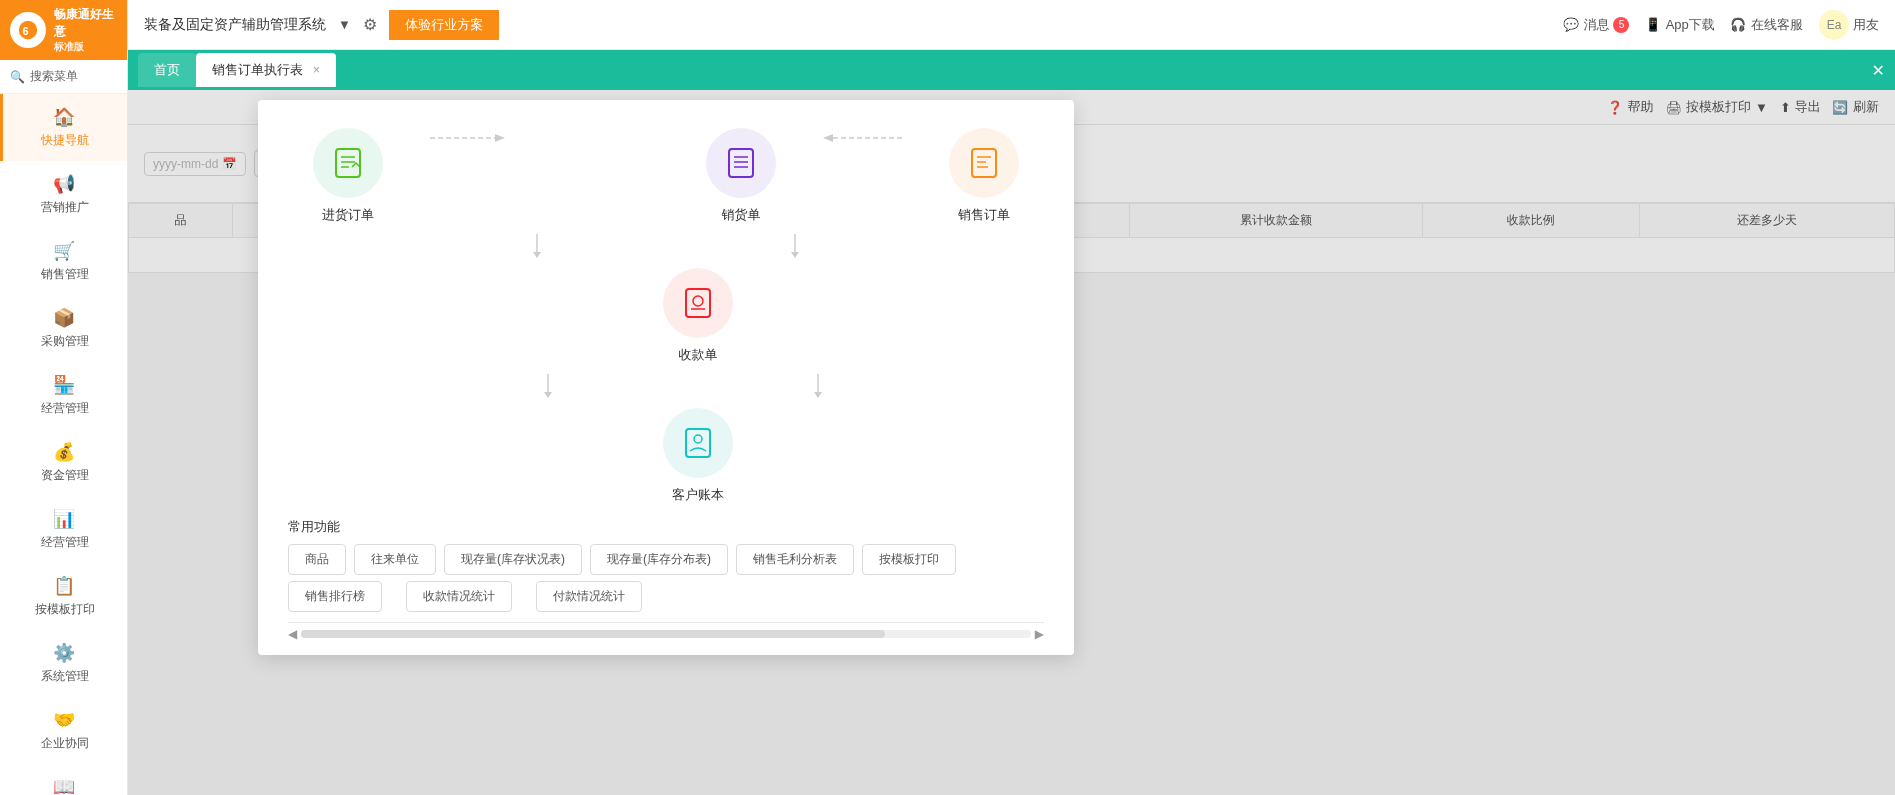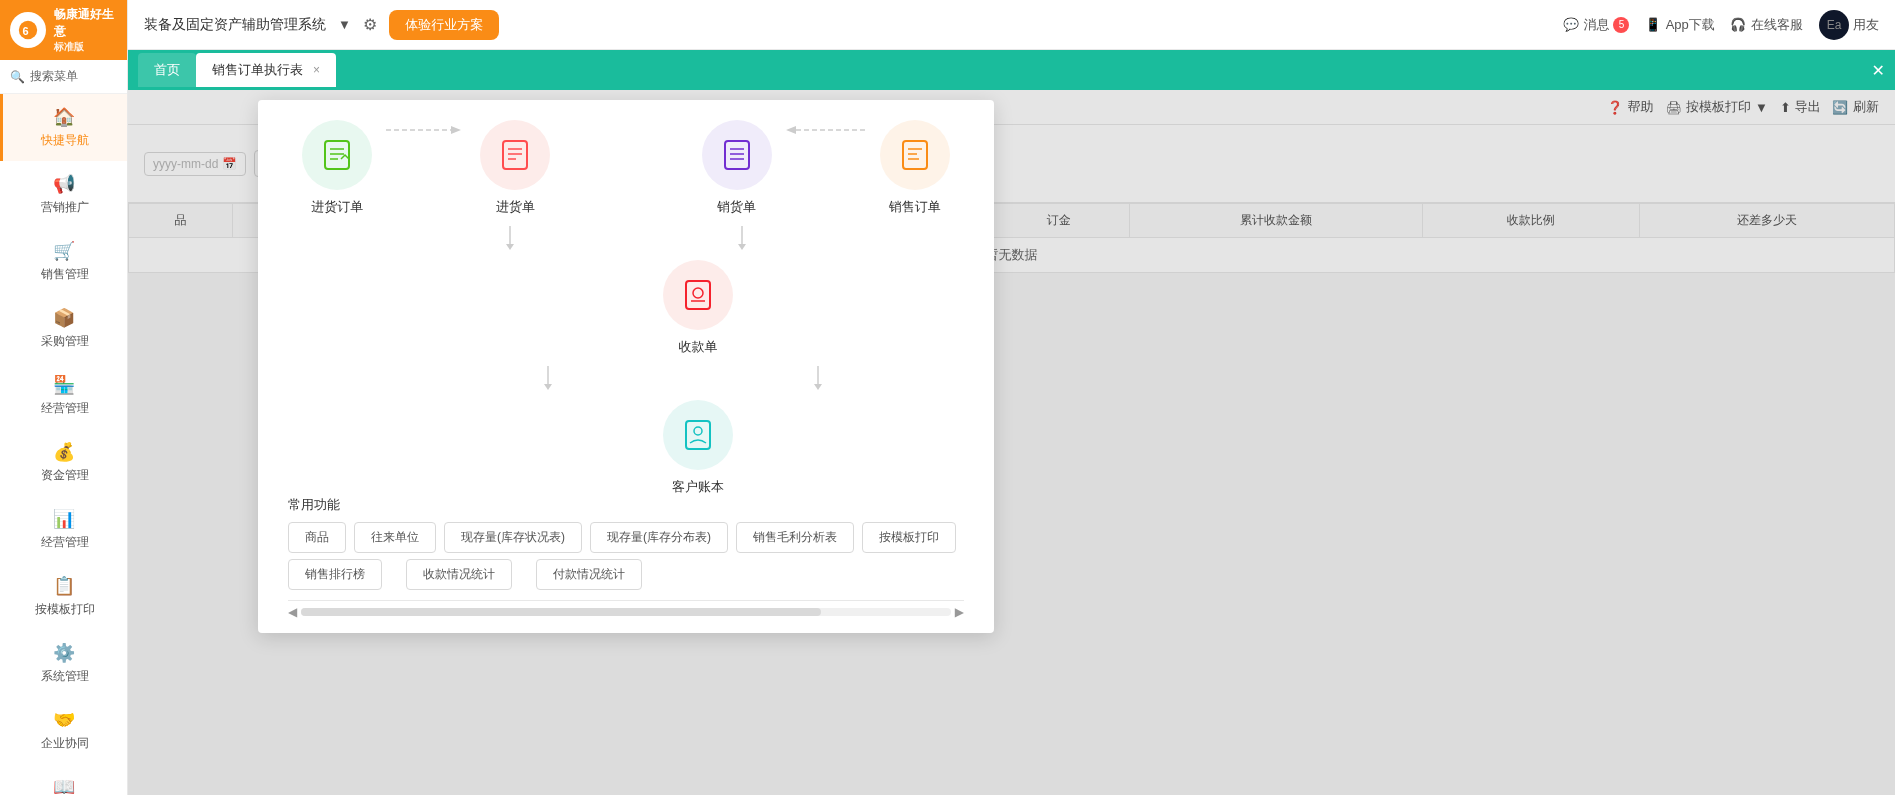--- a/index.html
+++ b/index.html
@@ -22,21 +22,21 @@
     
     .main { flex: 1; display: flex; flex-direction: column; overflow: hidden; }
 
     
     .top-header { height: 50px; background: #fff; display: flex; align-items: center; padding: 0 16px; border-bottom: 1px solid #e8e8e8; gap: 12px; }
     .system-name { font-size: 14px; color: #333; font-weight: 500; }
     .header-dropdown { display: flex; align-items: center; gap: 4px; cursor: pointer; color: #555; }
     .header-actions { margin-left: auto; display: flex; align-items: center; gap: 16px; color: #555; font-size: 13px; }
     .header-btn { display: flex; align-items: center; gap: 4px; cursor: pointer; }
     .badge { background: #ff4d4f; color: #fff; border-radius: 10px; font-size: 10px; padding: 0 5px; min-width: 16px; height: 16px; display: flex; align-items: center; justify-content: center; }
-    .experience-btn { background: #fa8c16; color: #fff; border: none; border-radius: 8px; padding: 6px 16px; cursor: pointer; font-size: 13px; }
+    .experience-btn { background: #fa8c16; color: #fff; border: none; border-radius: 0; padding: 6px 16px; cursor: pointer; font-size: 13px; }
     .settings-icon { color: #666; cursor: pointer; font-size: 16px; }
 
     
     .tab-bar { background: #1abc9c; display: flex; align-items: center; padding: 0 10px; height: 40px; }
     .tab-item { padding: 8px 16px; color: #fff; cursor: pointer; font-size: 13px; border-radius: 4px 4px 0 0; display: flex; align-items: center; gap: 6px; }
     .tab-item.home { background: rgba(255,255,255,0.15); }
     .tab-item.active { background: #fff; color: #333; }
     .tab-close { font-size: 12px; color: #999; cursor: pointer; margin-left: 4px; }
     .tab-bar-close { margin-left: auto; color: #fff; cursor: pointer; font-size: 16px; }
 
@@ -58,21 +58,21 @@
 
     
     .table-container { background: #fff; margin: 0; overflow: auto; }
     .data-table { width: 100%; border-collapse: collapse; font-size: 12px; }
     .data-table th { background: #fafafa; border: 1px solid #e8e8e8; padding: 8px 10px; text-align: center; color: #555; font-weight: normal; white-space: nowrap; }
     .data-table td { border: 1px solid #e8e8e8; padding: 8px 10px; text-align: center; color: #666; }
     .no-data { text-align: center; padding: 40px; color: #999; font-size: 13px; }
 
     
     .popup-overlay { position: absolute; top: 0; left: 0; right: 0; bottom: 0; background: rgba(0,0,0,0.1); z-index: 100; }
-    .popup-dialog { position: absolute; top: 10px; left: 130px; width: 736px; background: #fff; border-radius: 4px; box-shadow: 0 4px 20px rgba(0,0,0,0.15); z-index: 101; padding: 20px 30px 10px; }
+    .popup-dialog { position: absolute; top: 10px; left: 130px; width: 816px; background: #fff; border-radius: 4px; box-shadow: 0 4px 20px rgba(0,0,0,0.15); z-index: 101; padding: 28px 30px 10px; }
 
     
     .flow-section { display: flex; flex-direction: column; gap: 10px; }
     .flow-node { display: flex; flex-direction: column; align-items: center; gap: 8px; width: 120px; }
     .flow-circle { width: 70px; height: 70px; border-radius: 50%; display: flex; align-items: center; justify-content: center; font-size: 28px; }
     .flow-circle.green { background: #e8f8f0; }
     .flow-circle.red { background: #fdecea; }
     .flow-circle.purple { background: #f0ecfa; }
     .flow-circle.orange { background: #fef3e8; }
     .flow-circle.teal { background: #e6f7f5; }
@@ -80,26 +80,26 @@
     .flow-label { font-size: 13px; color: #333; }
     .flow-arrow-h { flex: 1; display: flex; align-items: center; justify-content: center; color: #ccc; font-size: 20px; padding-bottom: 28px; }
 
     
     .dialog-scroll { border-top: 1px solid #e8e8e8; margin-top: 10px; padding: 4px 0; display: flex; align-items: center; gap: 4px; }
     .scroll-track { flex: 1; height: 8px; background: #f0f0f0; border-radius: 4px; }
     .scroll-thumb { width: 80%; height: 8px; background: #d9d9d9; border-radius: 4px; }
     .scroll-arrow { color: #999; cursor: pointer; font-size: 12px; }
 
     
-    .common-functions { }
+    .common-functions { margin-top: 14px; }
     .common-title { font-size: 13px; color: #333; margin-bottom: 8px; }
     .common-btns { display: flex; flex-wrap: wrap; gap: 8px; }
     .common-btn { border: 1px solid #d9d9d9; border-radius: 4px; padding: 6px 16px; font-size: 12px; color: #555; background: #fff; cursor: pointer; }
 
-    .user-avatar { width: 30px; height: 30px; border-radius: 50%; background: #0f172a; display: flex; align-items: center; justify-content: center; color: #888; font-size: 12px; }
+    .user-avatar { width: 30px; height: 30px; border-radius: 50%; background: #fef9c3; display: flex; align-items: center; justify-content: center; color: #888; font-size: 12px; }
 
     .filter-section { display: flex; align-items: flex-start; gap: 8px; }
     .filter-right { display: flex; flex-direction: column; gap: 4px; }
   </style>
 </head>
 <body>
 
 <div class="app-container">
 
   <div class="sidebar">
@@ -294,31 +294,20 @@
                 <span class="flow-label">进货订单</span>
               </div>
 
               <div class="flow-arrow-h" style="padding-bottom:28px;">
                 <svg width="80" height="20">
                     <line x1="0" y1="10" x2="65" y2="10" stroke="#ccc" stroke-width="1.5" stroke-dasharray="5,3"></line>
                     <polygon points="65,6 75,10 65,14" fill="#ccc"></polygon>
                   </svg>
               </div>
 
-              <div class="flow-node">
-                <div class="flow-circle red">
-                  <svg width="36" height="36" viewBox="0 0 36 36">
-                      <rect x="6" y="4" width="24" height="28" rx="3" fill="none" stroke="#ff4d4f" stroke-width="2"></rect>
-                      <line x1="11" y1="12" x2="25" y2="12" stroke="#ff4d4f" stroke-width="1.5"></line>
-                      <line x1="11" y1="17" x2="25" y2="17" stroke="#ff4d4f" stroke-width="1.5"></line>
-                      <line x1="11" y1="22" x2="19" y2="22" stroke="#ff4d4f" stroke-width="1.5"></line>
-                    </svg>
-                </div>
-                <span class="flow-label">进货单</span>
-              </div>
 
               <div style="width:150px;"></div>
 
               <div class="flow-node">
                 <div class="flow-circle purple">
                   <svg width="36" height="36" viewBox="0 0 36 36">
                       <rect x="6" y="4" width="24" height="28" rx="3" fill="none" stroke="#722ed1" stroke-width="2"></rect>
                       <line x1="11" y1="12" x2="25" y2="12" stroke="#722ed1" stroke-width="1.5"></line>
                       <line x1="11" y1="17" x2="25" y2="17" stroke="#722ed1" stroke-width="1.5"></line>
                       <line x1="11" y1="22" x2="25" y2="22" stroke="#722ed1" stroke-width="1.5"></line>

